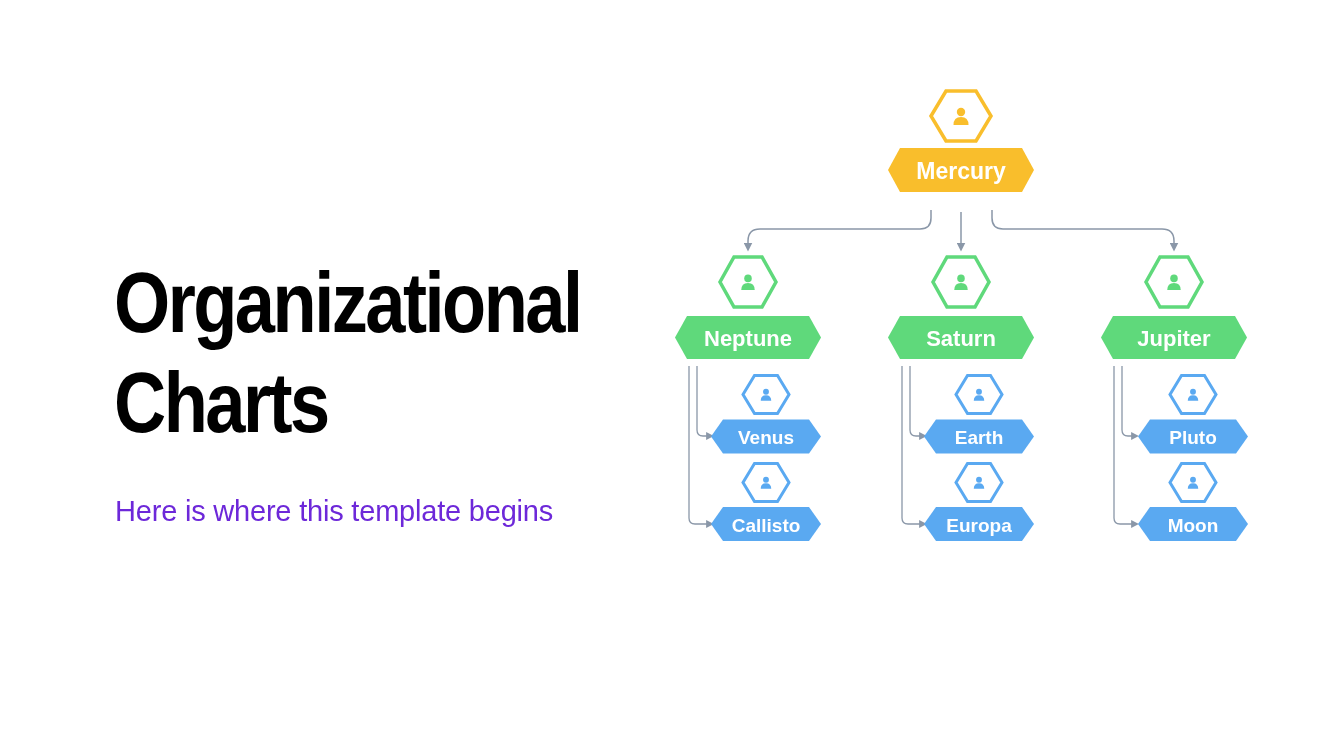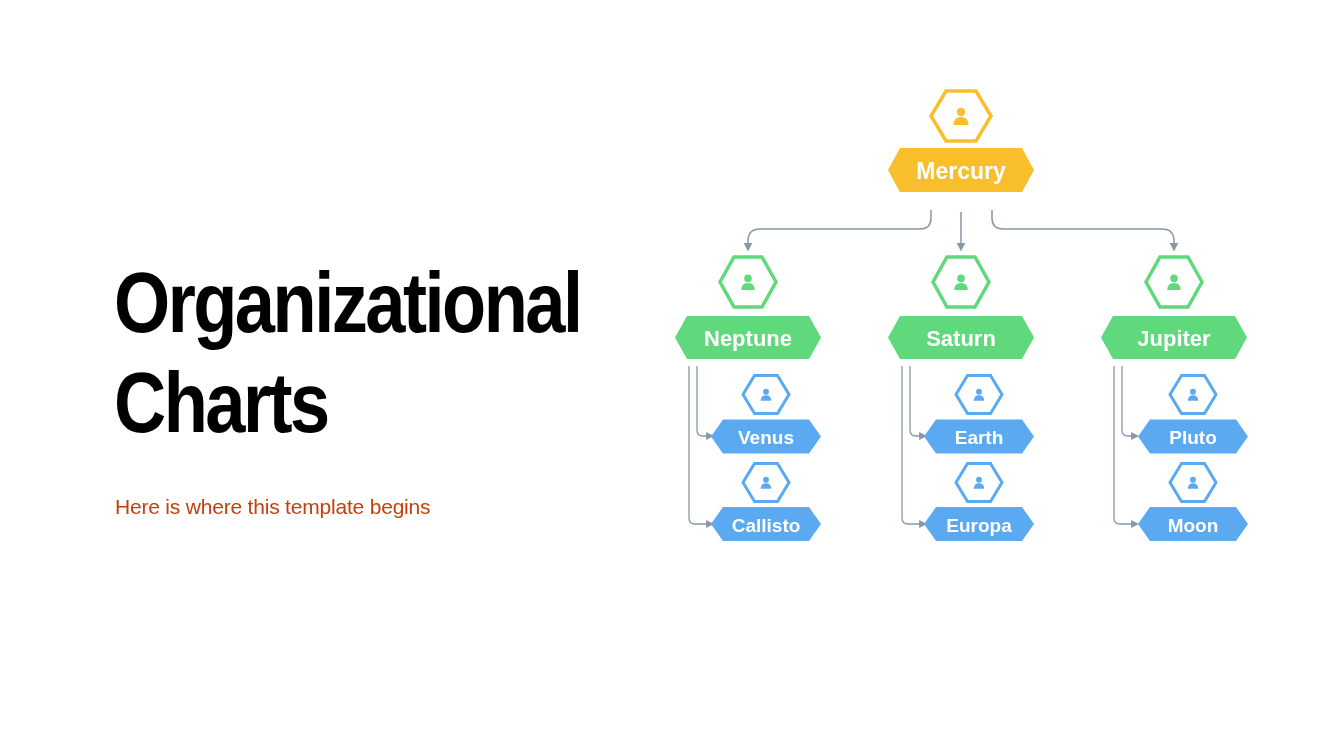--- a/index.html
+++ b/index.html
@@ -1,19 +1,19 @@
 <!DOCTYPE html>
 <html><head>
 <meta charset="utf-8">
 <style>
   html, body { margin: 0; padding: 0; background: #ffffff; }
   body { width: 1338px; height: 753px; position: relative; overflow: hidden; font-family: "Liberation Sans", sans-serif; }
   .title { position: absolute; left: 114px; top: 252px; margin: 0; font-family: "Liberation Sans", sans-serif; font-weight: 700; font-size: 86px; line-height: 100px; letter-spacing: -3px; color: #000; transform: scaleX(0.84); transform-origin: left top; }
   .title span { display: block; }
-  .subtitle { position: absolute; left: 115px; top: 495px; font-family: "Liberation Sans", sans-serif; font-size: 21px; color: #c2410c; letter-spacing: -0.2px; }
+  .subtitle { position: absolute; left: 115px; top: 495px; font-family: "Liberation Sans", sans-serif; font-size: 29px; color: #6d28d9; letter-spacing: -0.2px; }
   svg.chart { position: absolute; left: 0; top: 0; }
   .node-label { font-family: "Liberation Sans", sans-serif; font-weight: 700; fill: #ffffff; text-anchor: middle; dominant-baseline: central; }
 </style>
 </head>
 <body>
 
 <h1 class="title">
   <span>Organizational</span>
   <span>Charts</span>
 </h1>

